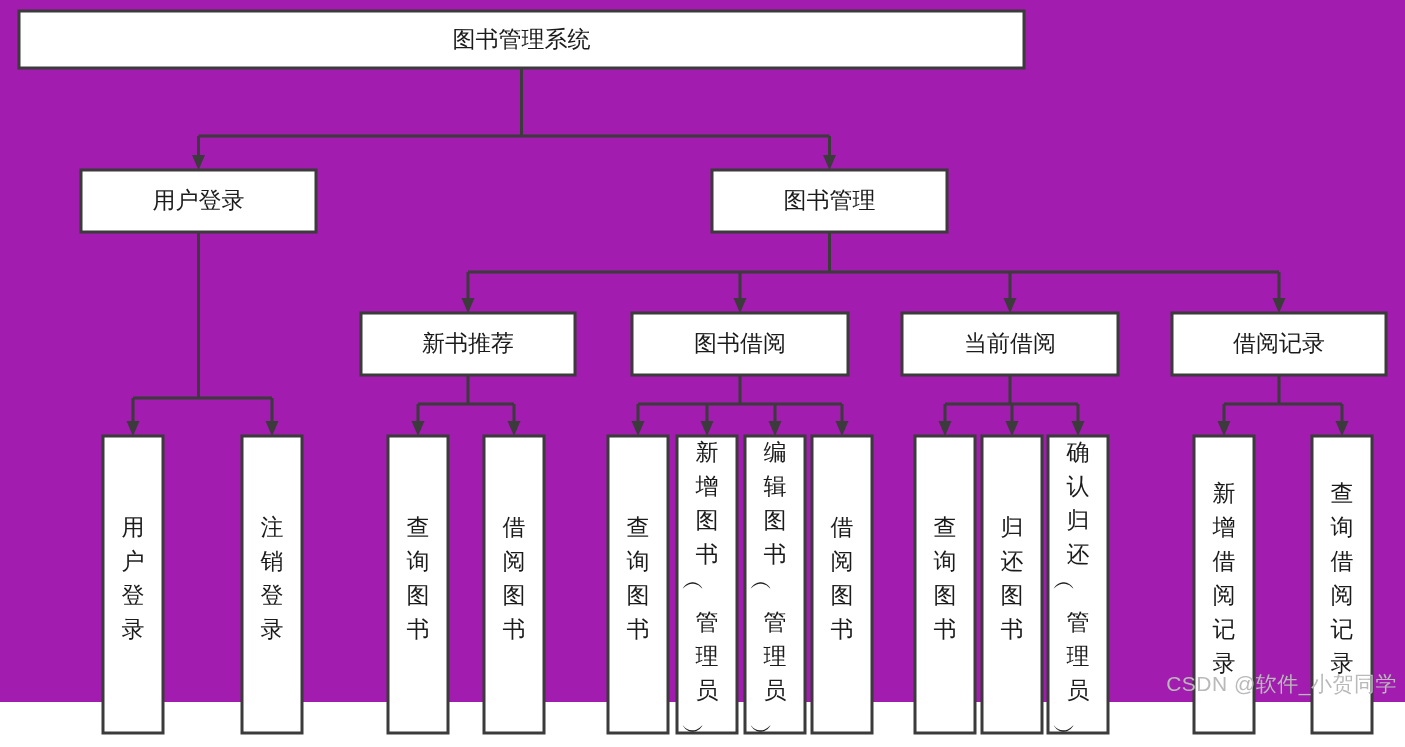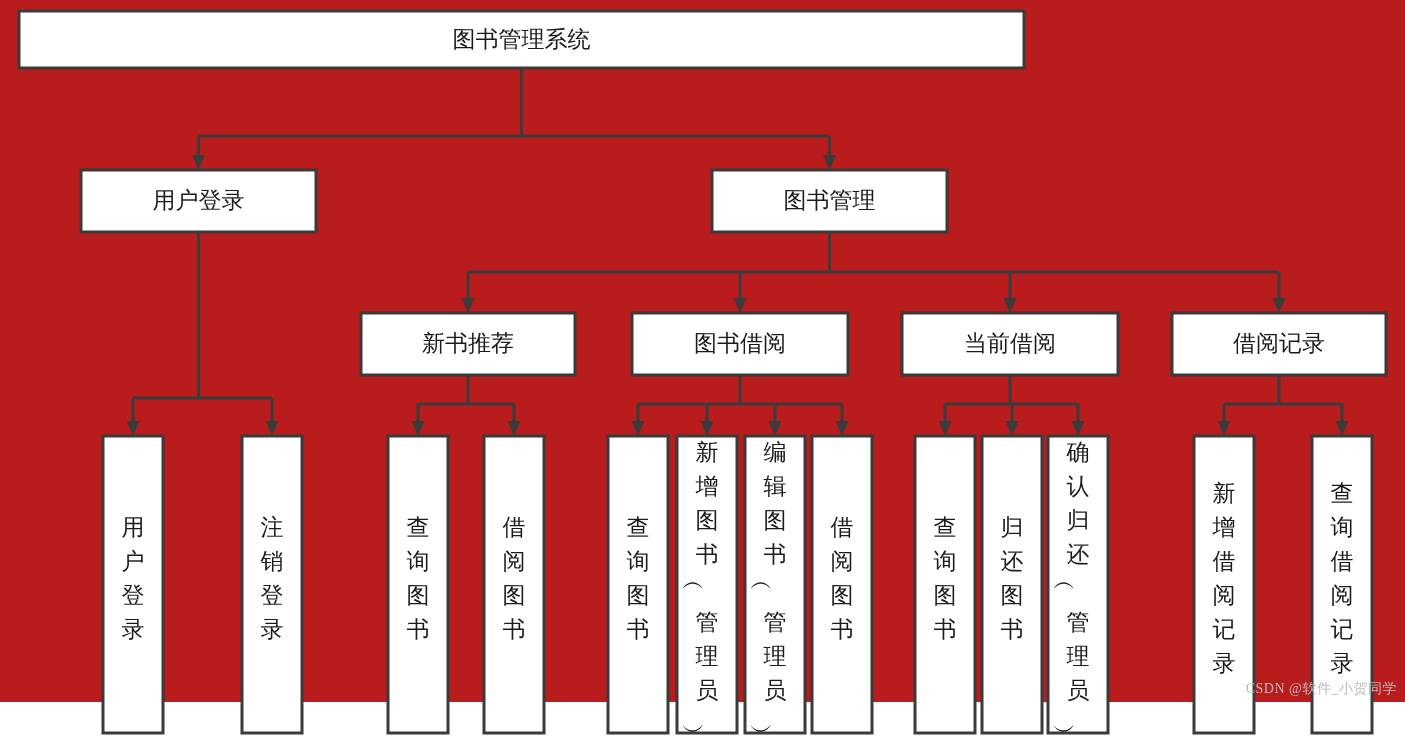--- a/index.html
+++ b/index.html
@@ -12,21 +12,21 @@
     width: 1405px;
     height: 747px;
     font-family: "Liberation Sans", "DejaVu Sans", sans-serif;
     overflow: hidden;
     position: relative;
   }
   #diagram-root {
     position: relative;
     width: 1405px;
     height: 702px;
-    background: #b91c1c;
+    background: #a21caf;
   }
   svg#tree-svg {
     position: absolute;
     left: 0;
     top: 0;
     width: 1405px;
     height: 747px;
     display: block;
   }
   .node-box {
@@ -54,22 +54,22 @@
   .node-label-vertical {
     fill: #1b1b1b;
     font-family: "Liberation Sans", "DejaVu Sans", sans-serif;
     font-size: 23px;
     text-anchor: middle;
   }
   .watermark {
     position: absolute;
     right: 8px;
     bottom: 4px;
-    font-family: Liberation Serif, serif;
-    font-size: 14px;
+    font-family: Liberation Sans, sans-serif;
+    font-size: 21px;
     color: #b9b9b9;
     white-space: nowrap;
     letter-spacing: 0.5px;
     pointer-events: none;
   }
 </style>
 </head>
 <body>
 
 <div id="diagram-root">

